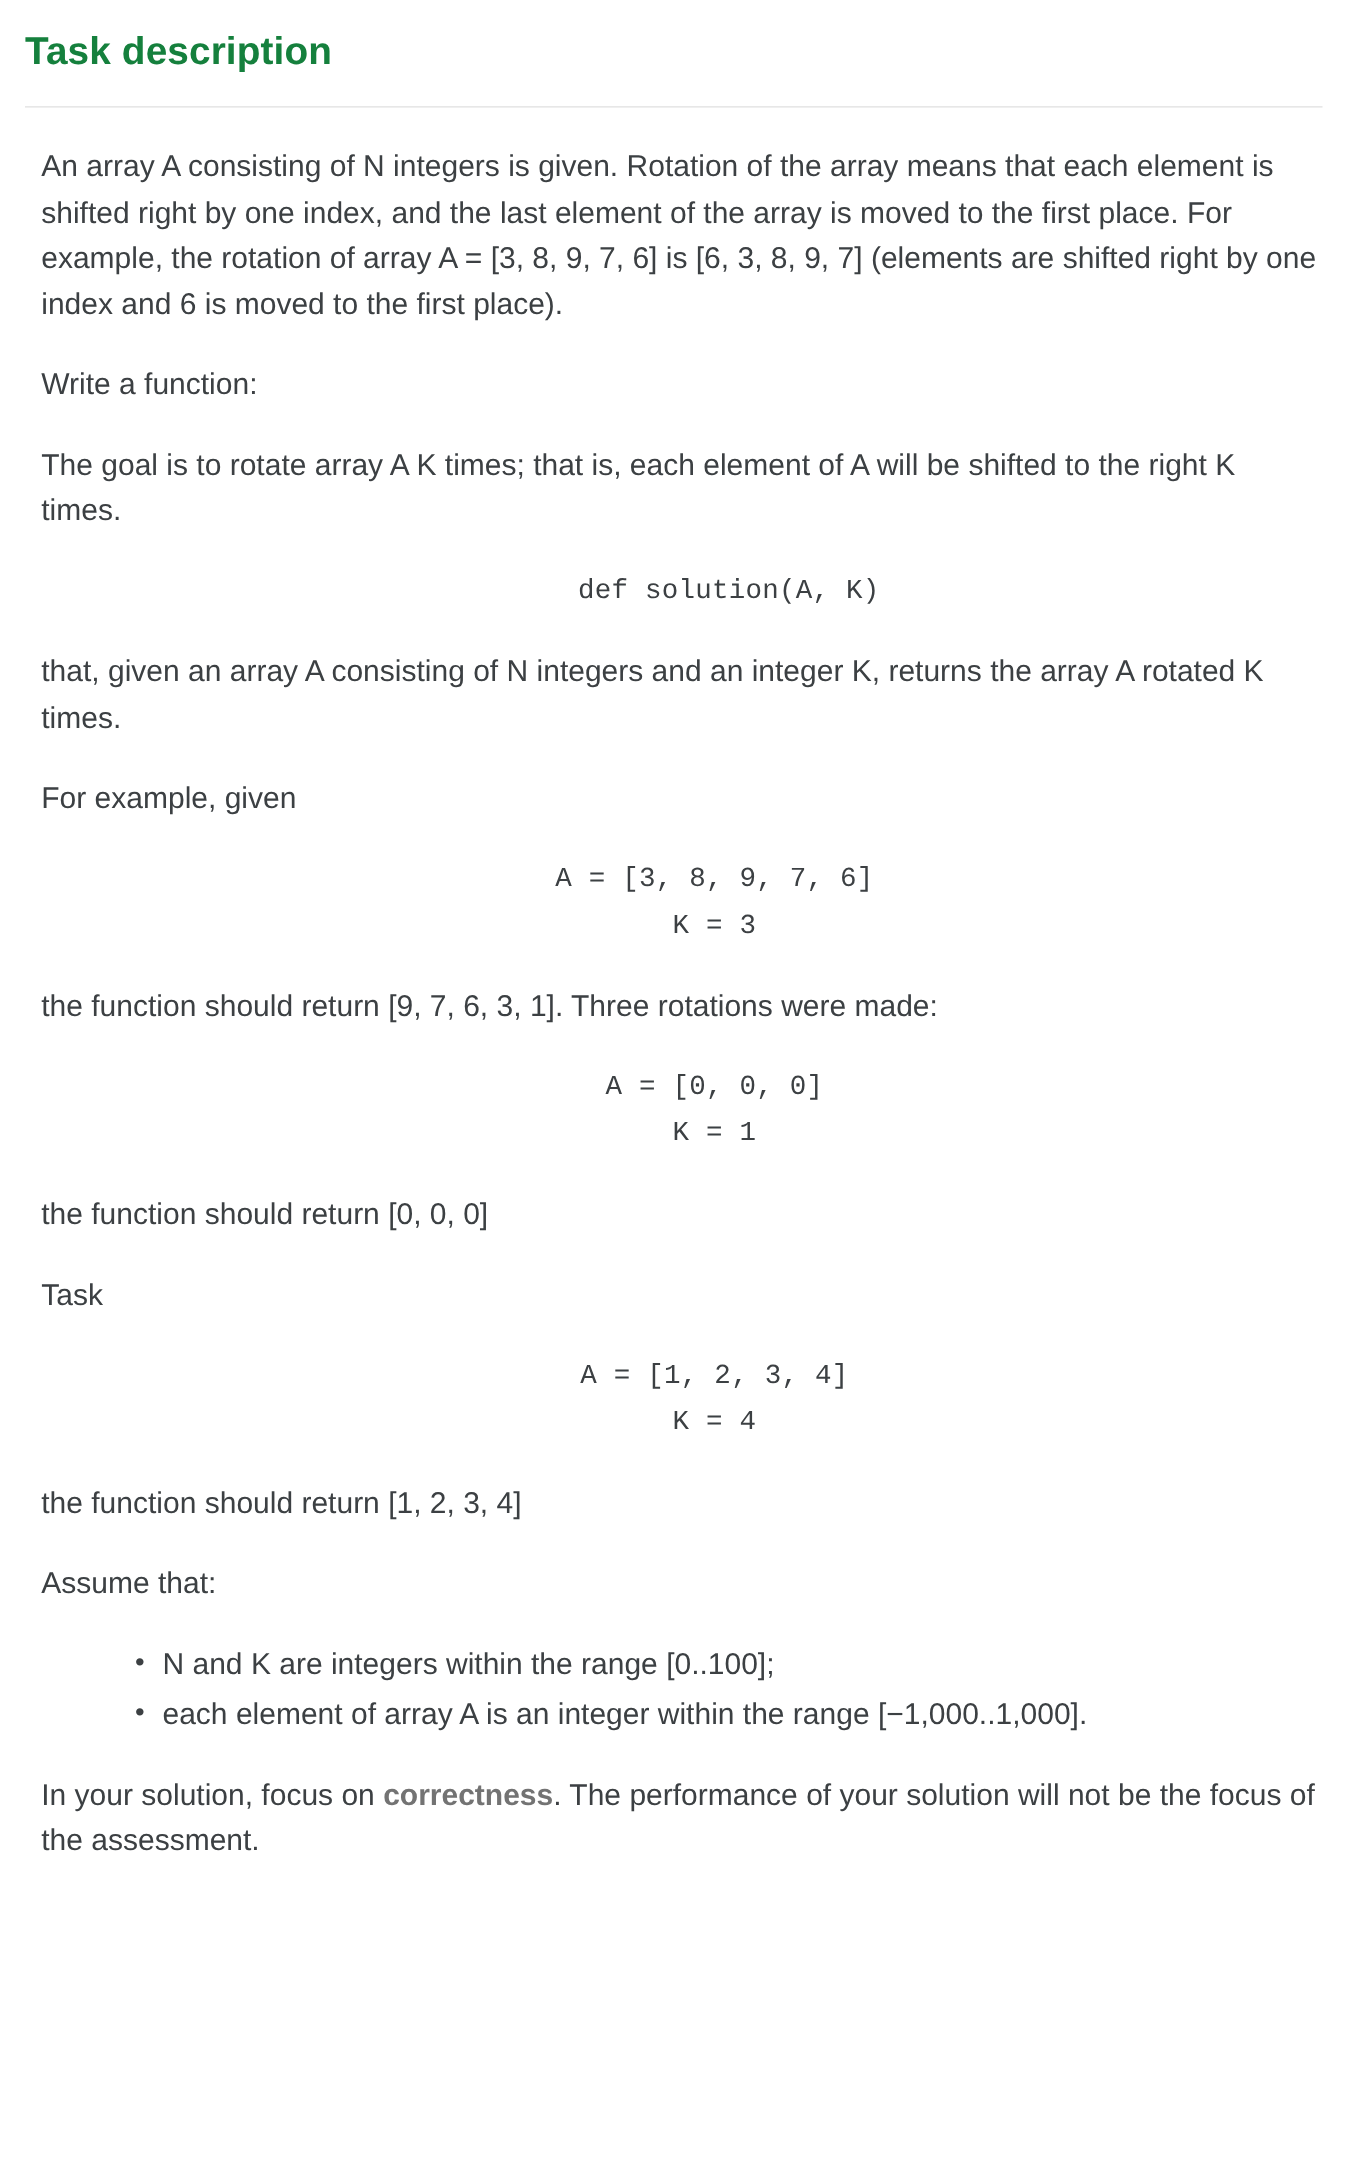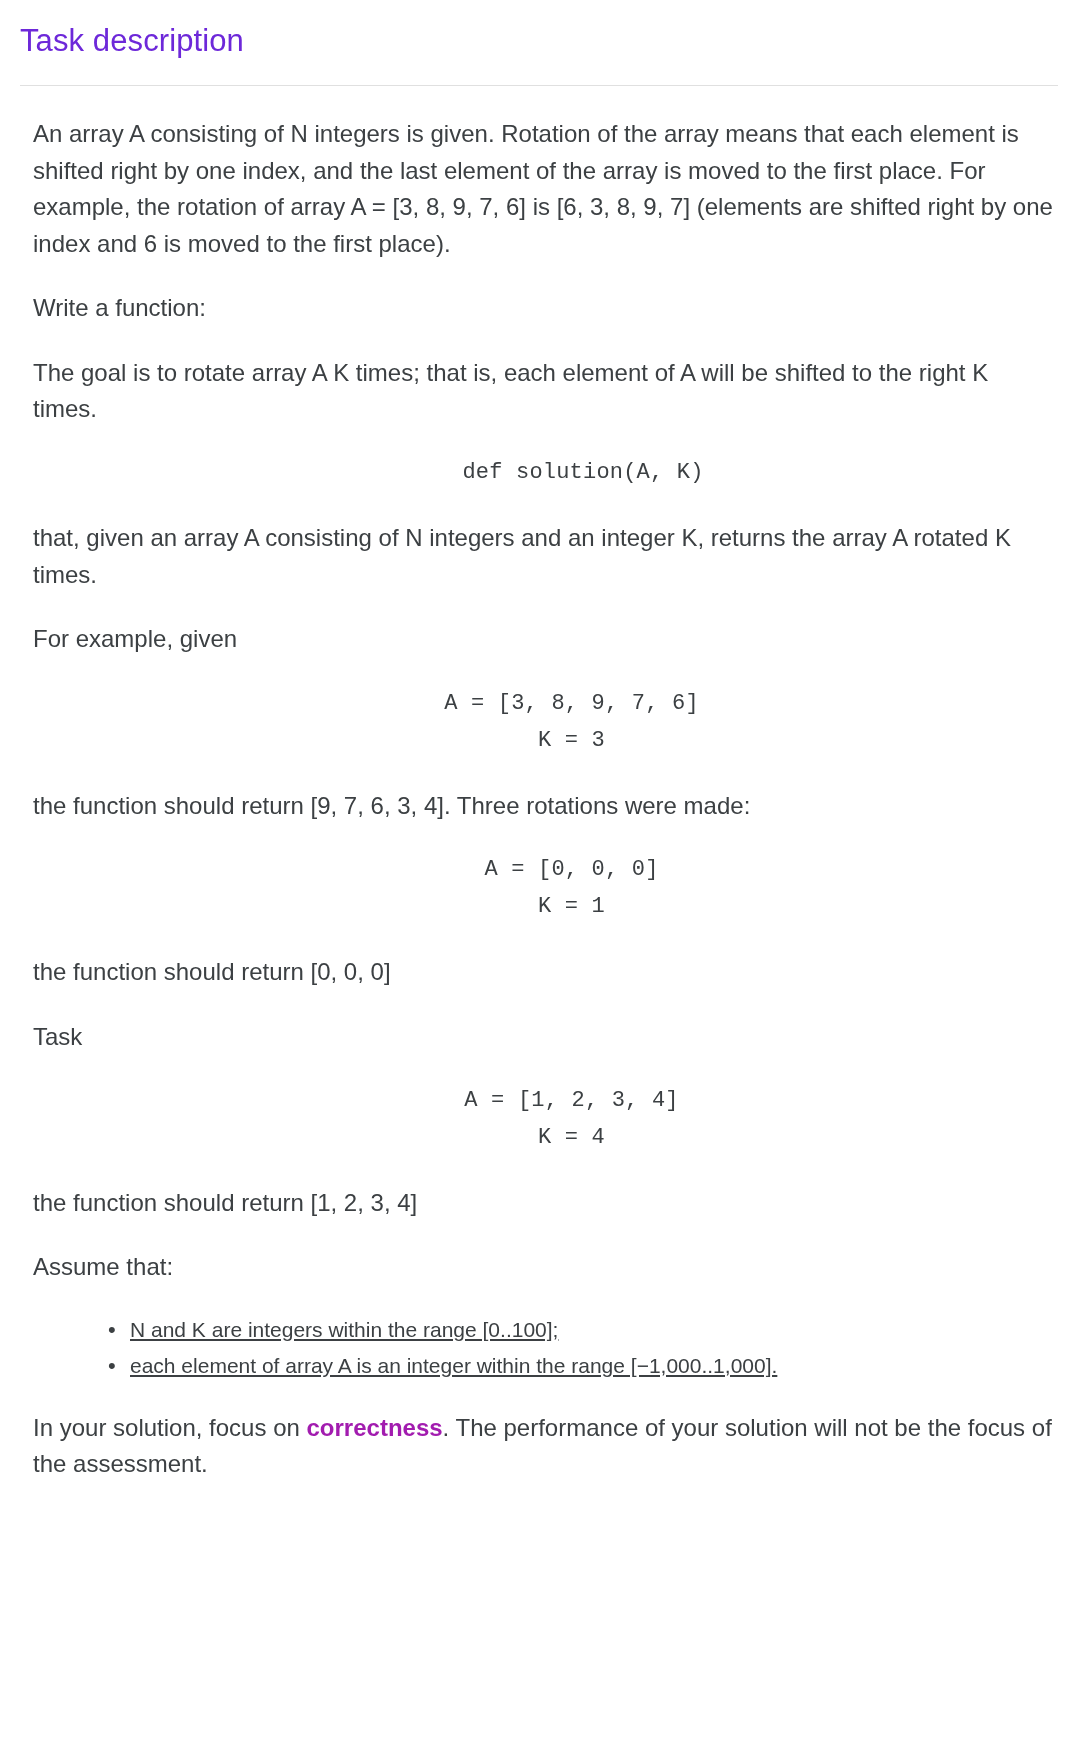--- a/index.html
+++ b/index.html
@@ -21,43 +21,43 @@
     padding: 0 20px;
   }
 
   
   .task-header {
     padding: 22px 0 26px 0;
   }
   .task-header h1 {
     margin: 0;
     font-size: 31px;
-    font-weight: 400;
+    font-weight: 700;
     line-height: 1.2;
-    color: #6d28d9;
+    color: #15803d;
     letter-spacing: 0.1px;
   }
   .divider {
     height: 1px;
     width: 100%;
     background: #e0e0e0;
     margin: 0 0 30px 0;
   }
 
   
   p.para {
     margin: 0 0 28px 13px;
     font-size: 24px;
     line-height: 1.52;
     color: #3c4043;
     font-weight: 400;
   }
   p.para:last-child { margin-bottom: 0; }
 
-  b, strong { font-weight: 700; color: #a21caf; }
+  b, strong { font-weight: 700; color: #737373; }
 
   
   pre.code {
     margin: 0 0 28px 0;
     padding: 0 0 0 65px;
     font-family: "Liberation Mono", "DejaVu Sans Mono", monospace;
     font-size: 22px;
     line-height: 1.68;
     color: #3c4043;
     white-space: pre;
@@ -68,26 +68,25 @@
   pre.code.indent-deep { padding-left: 88px; }
 
   
   ul.assume-list {
     margin: 0 0 28px 0;
     padding-left: 88px;
     list-style: none;
   }
   ul.assume-list li {
     position: relative;
-    font-size: 21px;
+    font-size: 24px;
     line-height: 1.52;
     color: #3c4043;
     margin: 0 0 4px 0;
     padding-left: 22px;
-    text-decoration: underline;
   }
   ul.assume-list li::before {
     content: "\2022";
     position: absolute;
     left: 0;
     top: -1px;
     font-size: 22px;
     color: #3c4043;
   }
 
@@ -111,21 +110,21 @@
 
   <pre class="code indent-deep">def solution(A, K)</pre>
 
   <p class="para">that, given an array A consisting of N integers and an integer K, returns the array A rotated K times.</p>
 
   <p class="para">For example, given</p>
 
   <pre class="code">A = [3, 8, 9, 7, 6]
 K = 3</pre>
 
-  <p class="para">the function should return [9, 7, 6, 3, 4]. Three rotations were made:</p>
+  <p class="para">the function should return [9, 7, 6, 3, 1]. Three rotations were made:</p>
 
 
 
   <pre class="code">A = [0, 0, 0]
 K = 1</pre>
 
   <p class="para">the function should return [0, 0, 0]</p>
 
   <p class="para">Task</p>
 

